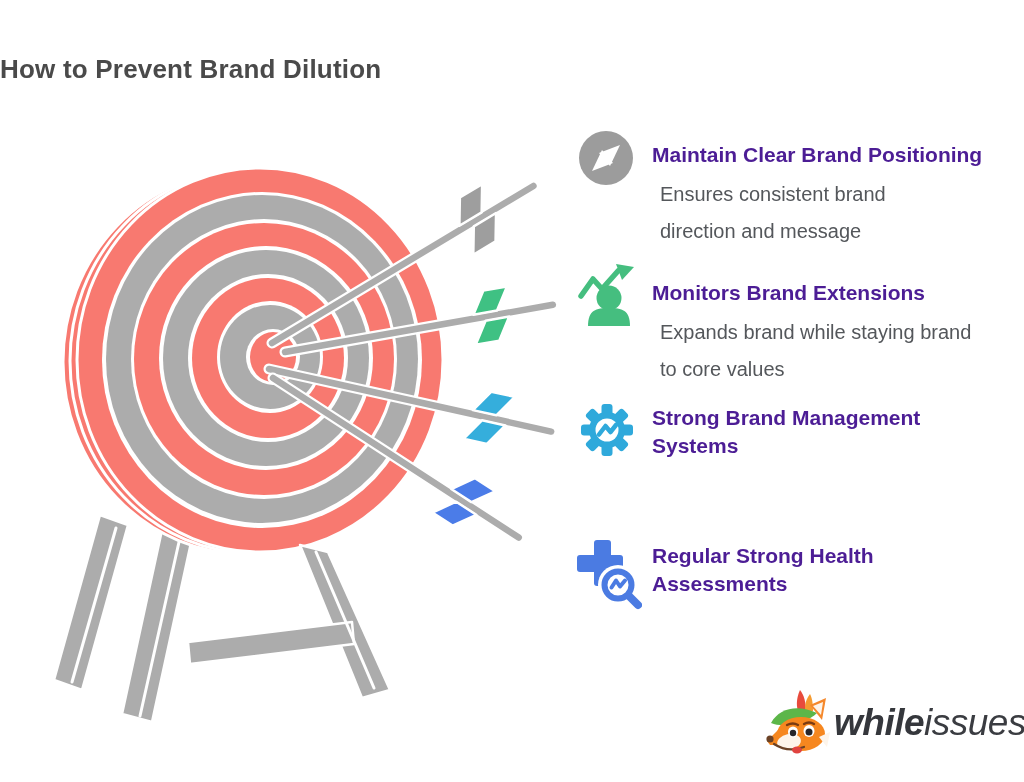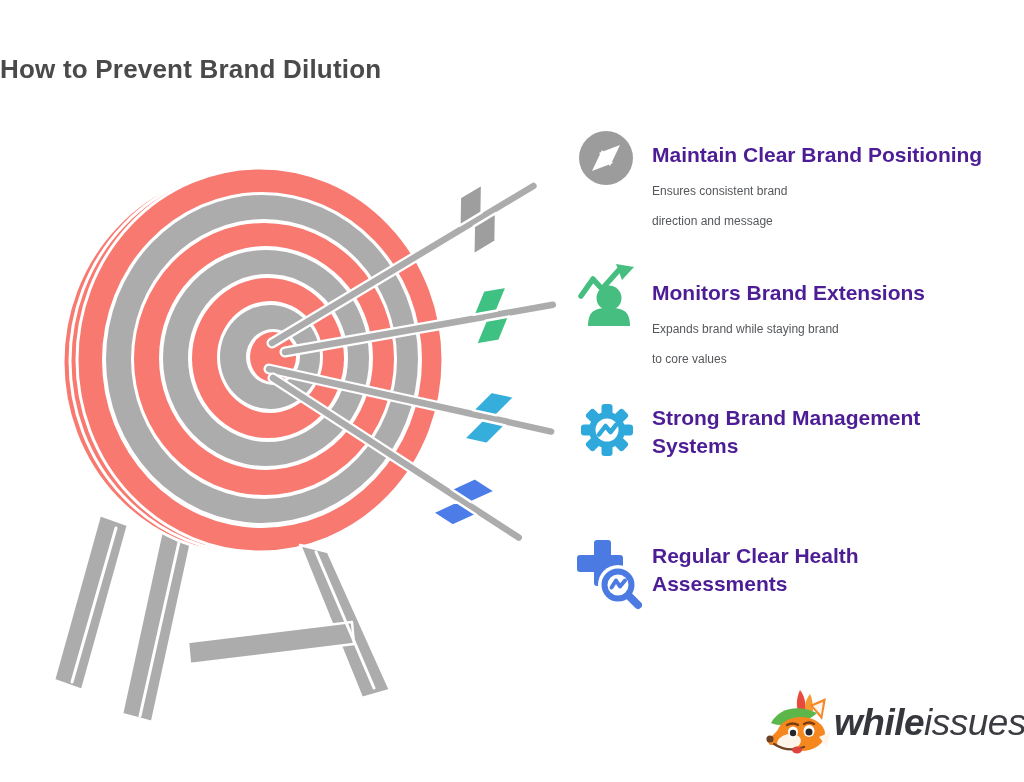--- a/index.html
+++ b/index.html
@@ -15,22 +15,22 @@
   }
   .illustration{position:absolute;left:18px;top:122px;}
   .item{position:absolute;left:578px;width:430px;}
   .item .icon{position:absolute;left:0;top:0;}
   .item .content{position:absolute;left:74px;top:0;width:356px;}
   .item h2{
     margin:0;font-size:21px;font-weight:700;color:#4c1d95;
     line-height:28px;white-space:pre-line;
   }
   .item p{
-    margin:7px 0 0;font-size:12px;font-weight:400;color:#54575b;
-    line-height:30px;white-space:pre-line;
+    margin:7px 8px 0;font-size:20px;font-weight:400;color:#54575b;
+    line-height:37px;white-space:pre-line;
   }
   .item1{top:130px;height:110px;} .item1 .content{top:11px;}
   .item2{top:258px;height:112px;} .item2 .icon{top:4px;} .item2 .content{top:21px;}
   .item3{top:396px;height:130px;} .item3 .icon{top:5px;} .item3 .content{top:8px;}
   .item4{top:532px;height:135px;} .item4 .icon{top:6px;left:-4px;} .item4 .content{top:10px;}
   .logo{
     position:absolute;left:764px;top:688px;width:240px;height:70px;
     display:flex;align-items:center;cursor:pointer;
   }
   .logo .wordmark{
@@ -176,21 +176,21 @@
         <rect x="20" y="2" width="17" height="46" rx="3"></rect>
         <rect x="3" y="17" width="46" height="17" rx="3"></rect>
       </g>
       <circle cx="44" cy="47" r="20" fill="#ffffff"></circle>
       <line x1="55" y1="58" x2="64" y2="67" stroke="#4b7be2" stroke-width="8" stroke-linecap="round"></line>
       <circle cx="44" cy="47" r="13.5" fill="#ffffff" stroke="#4b7be2" stroke-width="6"></circle>
       <polyline points="37.5,49.5 42,42.5 46,48.5 51,42.5" fill="none" stroke="#4b7be2" stroke-width="4" stroke-linecap="round" stroke-linejoin="round"></polyline>
     </svg>
   </span>
   <div class="content">
-    <h2>Regular Clear Health
+    <h2>Regular Strong Health
 Assessments</h2>
   </div>
 </div>
 
 <div class="logo">
   <span>
     <svg width="68" height="68" viewBox="0 0 68 68">
 
       <path d="M36,3 C32,12 32,20 35,27 L42,26 C42,15 40,8 36,3 Z" fill="#e84b3c"></path>
       <path d="M46,7 C41,14 40,20 42,26 L49,24 C49,16 48,11 46,7 Z" fill="#f59b31"></path>

